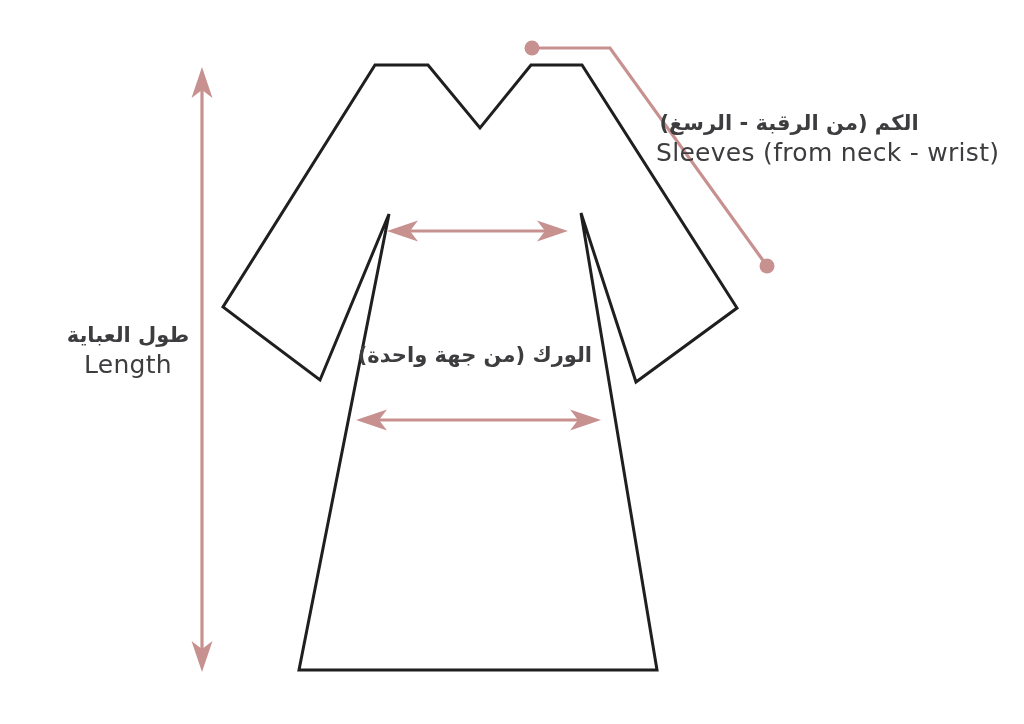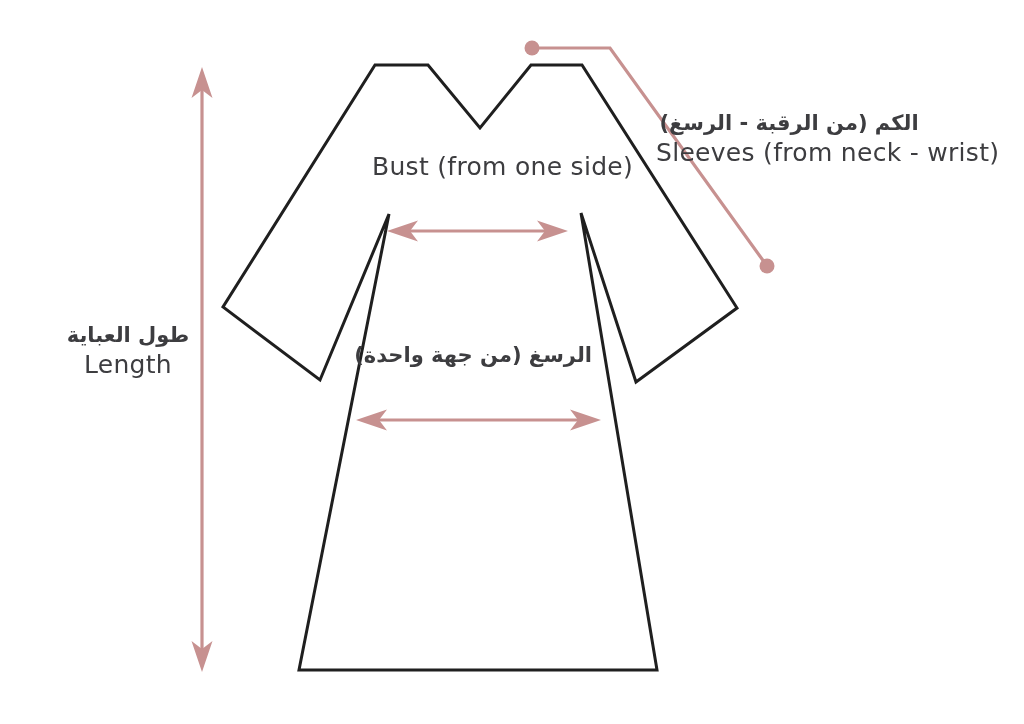--- a/index.html
+++ b/index.html
@@ -93,20 +93,19 @@
     <div class="ar">طول العباية</div>
     <div class="en">Length</div>
   </div>
 
   <div class="label" style="left:656px;top:108px;width:266px;">
     <div class="ar">الكم (من الرقبة - الرسغ)</div>
     <div class="en">Sleeves (from neck - wrist)</div>
   </div>
 
   <div class="label" style="left:372px;top:152px;width:232px;">
-    <div class="en">Bust (from one side)</div>
   </div>
 
   <div class="label" style="left:360px;top:340px;width:232px;">
-    <div class="ar">الرسغ (من جهة واحدة)</div>
+    <div class="ar">الورك (من جهة واحدة)</div>
   </div>
 
 </div>
 
 </body></html>

